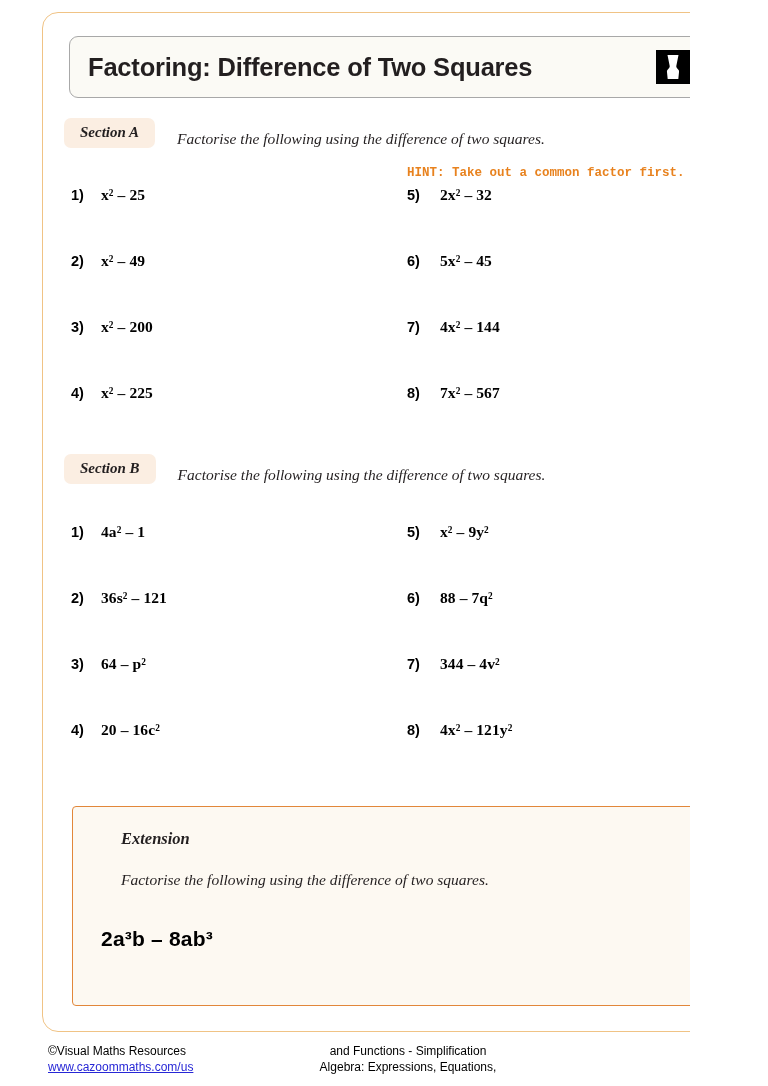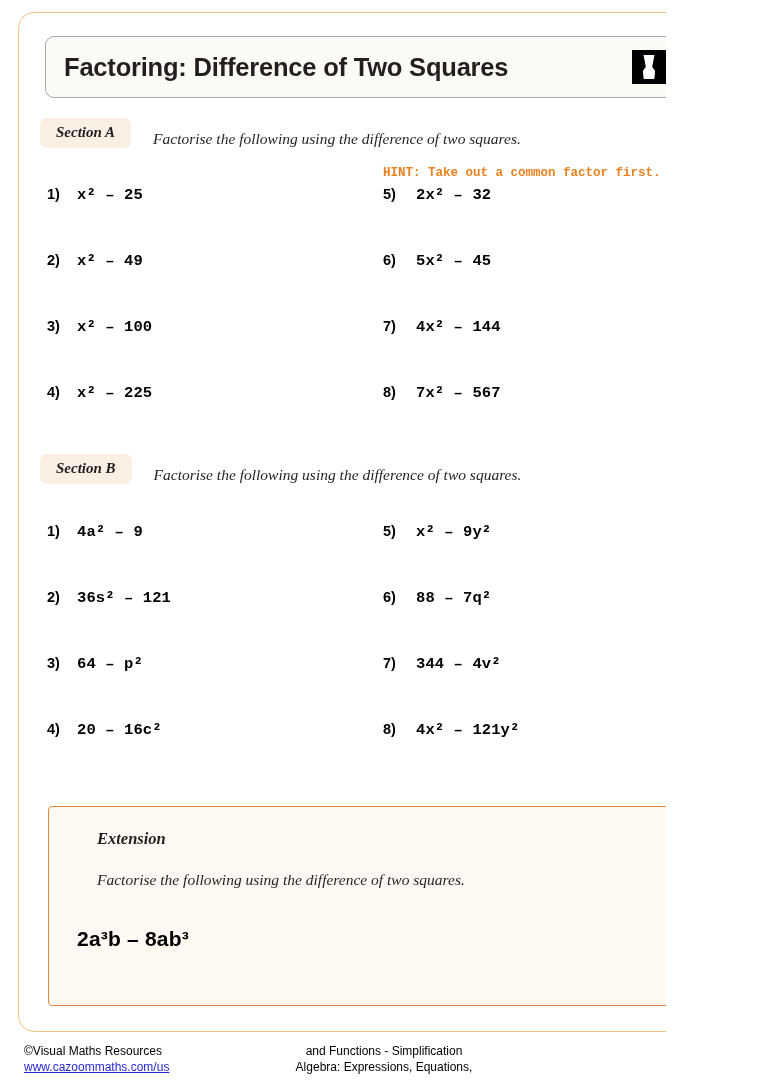--- a/index.html
+++ b/index.html
@@ -14,20 +14,21 @@
     -webkit-font-smoothing: antialiased;
   }
 
   .page {
     position: relative;
     width: 666px;
     height: 1086px;
     box-sizing: border-box;
     background: #ffffff;
     overflow: hidden;
+    margin-left: 24px;
   }
 
   
   .page-frame {
     position: absolute;
     left: 18px;
     top: 12px;
     width: 732px;
     height: 1020px;
     box-sizing: border-box;
@@ -145,21 +146,21 @@
   .qnum {
     font-family: "Liberation Sans", sans-serif;
     font-size: 14.5px;
     font-weight: bold;
     color: #000000;
     width: 30px;
     flex: 0 0 30px;
   }
   .qitem.col-right .qnum { width: 33px; flex: 0 0 33px; }
   .qexpr {
-    font-family: Liberation Mono, monospace;
+    font-family: Liberation Serif, serif;
     font-size: 15.5px;
     font-weight: bold;
     color: #000000;
     letter-spacing: 0.1px;
   }
 
   
   .extension {
     position: absolute;
     left: 48px;
@@ -284,21 +285,21 @@
         <span class="qexpr">x² – 49</span>
       </div>
       <div class="qitem col-right">
         <span class="qnum">6)</span>
         <span class="qexpr">5x² – 45</span>
       </div>
     </div>
     <div class="qrow">
       <div class="qitem col-left">
         <span class="qnum">3)</span>
-        <span class="qexpr">x² – 100</span>
+        <span class="qexpr">x² – 200</span>
       </div>
       <div class="qitem col-right">
         <span class="qnum">7)</span>
         <span class="qexpr">4x² – 144</span>
       </div>
     </div>
     <div class="qrow">
       <div class="qitem col-left">
         <span class="qnum">4)</span>
         <span class="qexpr">x² – 225</span>
@@ -312,21 +313,21 @@
 
   <div class="section-head" style="left:40px; top:454px;">
     <span class="section-chip">Section B</span>
     <span class="section-instruction">Factorise the following using the difference of two squares.</span>
   </div>
 
   <div class="qgrid" style="left:47px; top:523px;">
     <div class="qrow">
       <div class="qitem col-left">
         <span class="qnum">1)</span>
-        <span class="qexpr">4a² – 9</span>
+        <span class="qexpr">4a² – 1</span>
       </div>
       <div class="qitem col-right">
         <span class="qnum">5)</span>
         <span class="qexpr">x² – 9y²</span>
       </div>
     </div>
     <div class="qrow">
       <div class="qitem col-left">
         <span class="qnum">2)</span>
         <span class="qexpr">36s² – 121</span>

